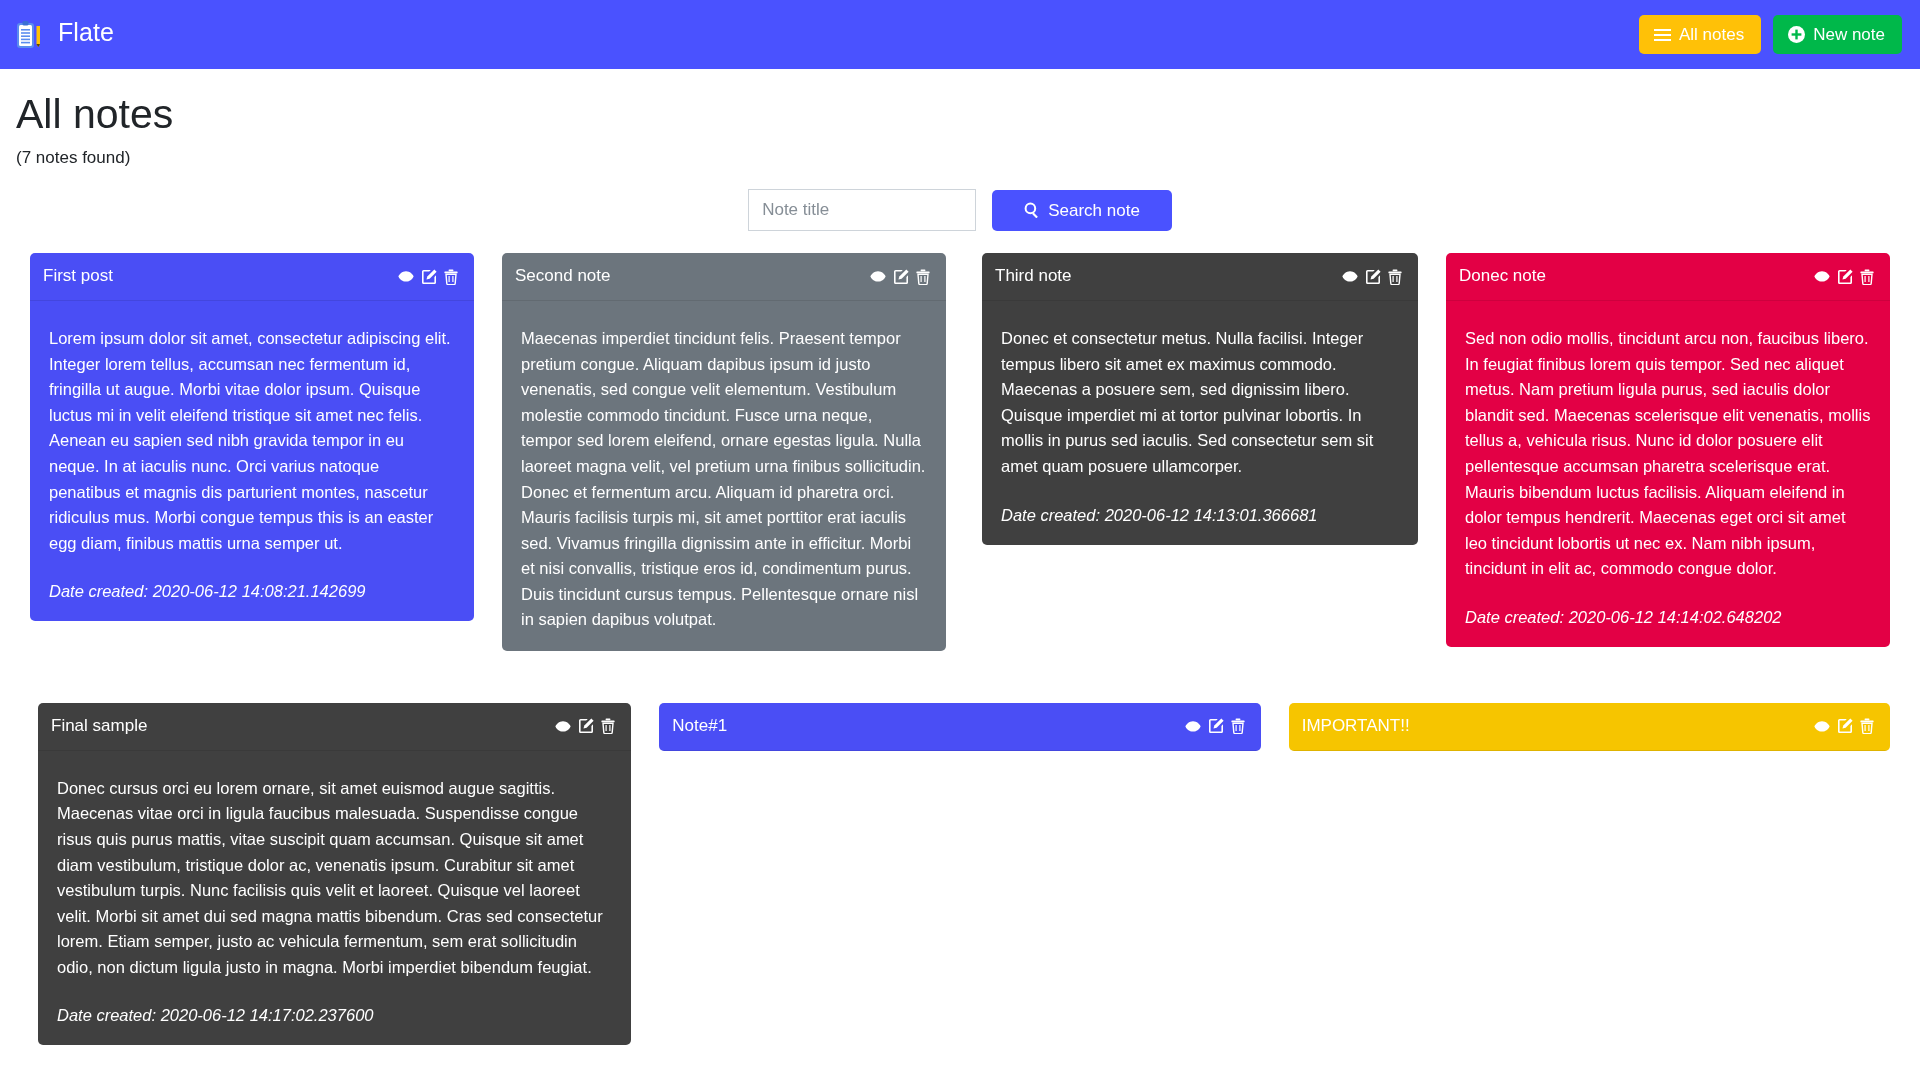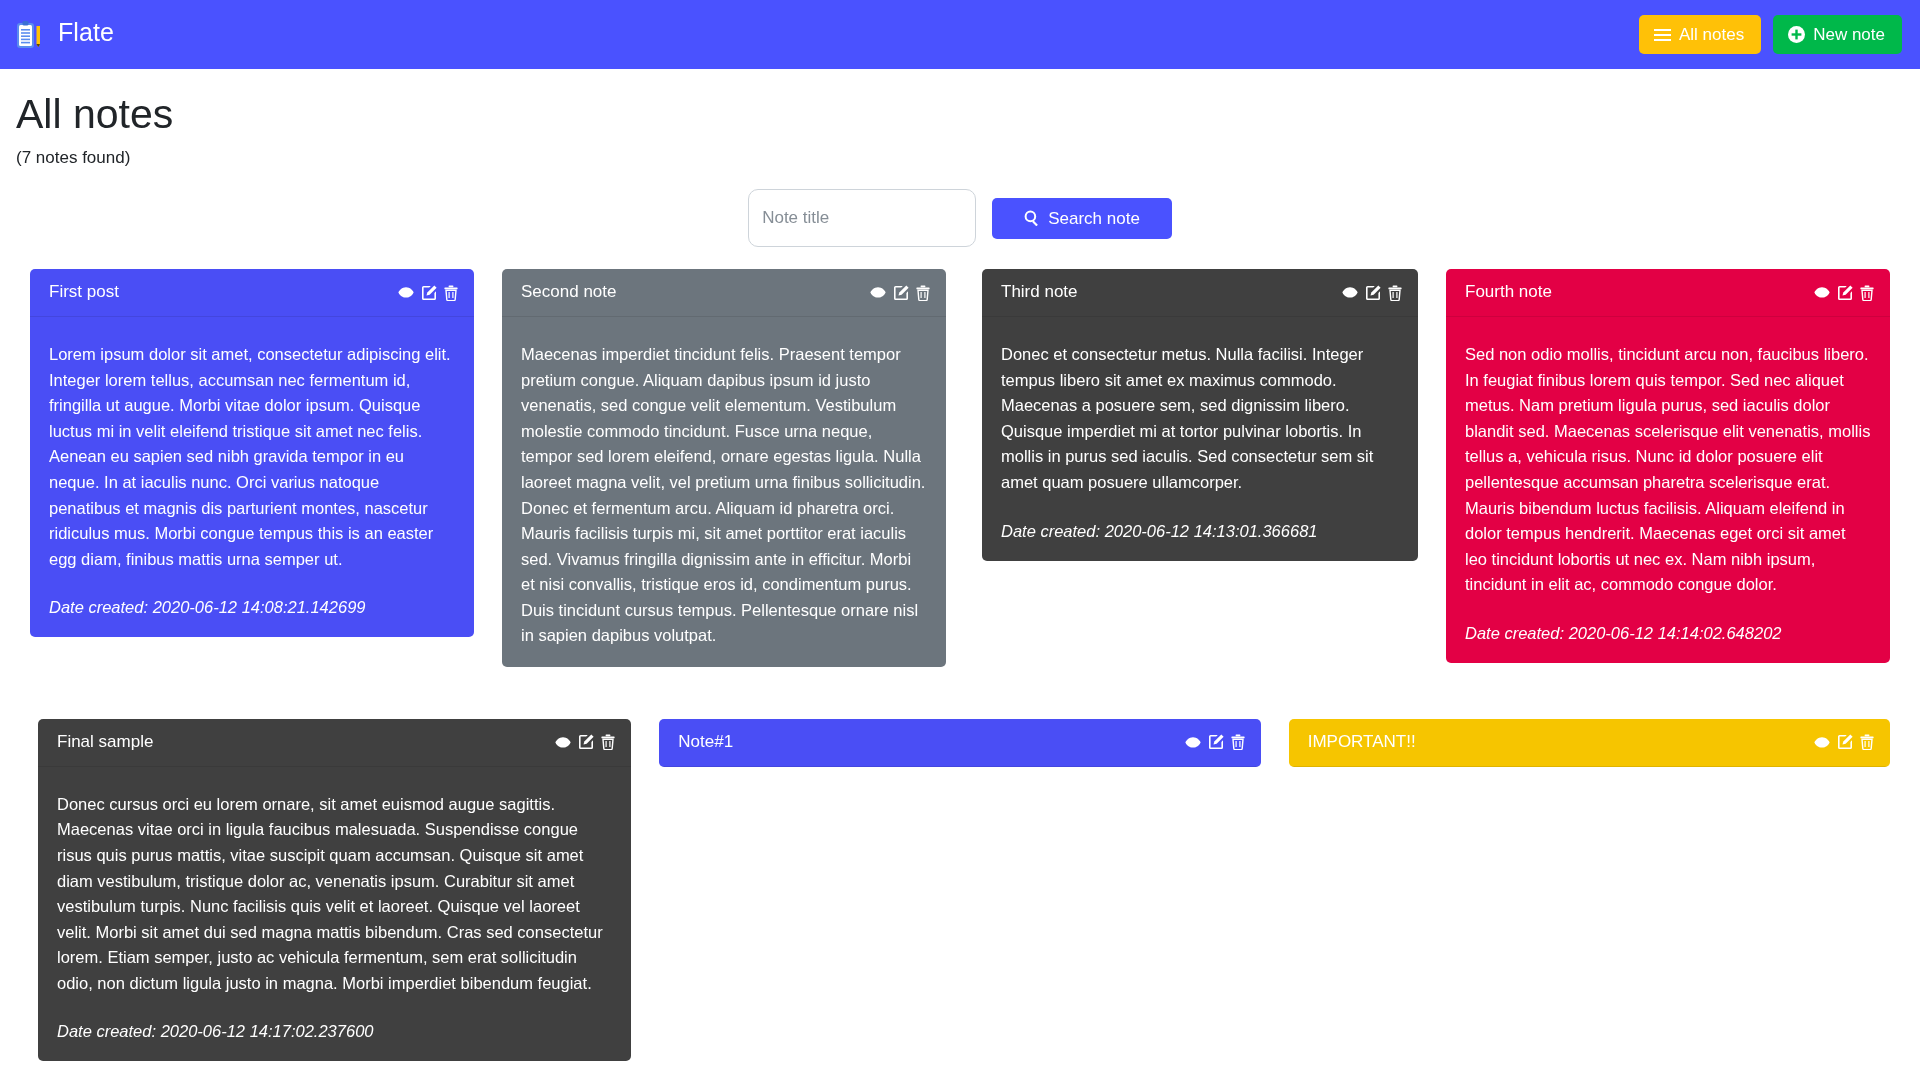--- a/index.html
+++ b/index.html
@@ -79,23 +79,23 @@
   
   .search-row {
     display: flex;
     justify-content: center;
     align-items: center;
     gap: 16px;
     margin-top: 21px;
   }
   .search-input {
     width: 228px;
-    height: 58px;
+    height: 42px;
     border: 1px solid #ced4da;
-    border-radius: 10px;
+    border-radius: 0;
     padding: 6px 13px;
     font-size: 17px;
     font-family: "Liberation Sans", sans-serif;
     color: #495057;
     outline: none;
     background: #fff;
   }
   .search-input::placeholder { color: #868e96; }
   .btn-search {
     background: #4a52ff;
@@ -118,21 +118,21 @@
   .card {
     border-radius: 5px;
     overflow: hidden;
     margin-bottom: 30px;
     color: #ffffff;
   }
   .card-header {
     display: flex;
     align-items: center;
     justify-content: space-between;
-    padding: 13px 16px 13px 19px;
+    padding: 13px 16px 13px 13px;
     border-bottom: 1px solid rgba(0,0,0,0.09);
     min-height: 48px;
   }
   .card-title {
     font-size: 17px;
     line-height: 1.2;
     color: #ffffff;
   }
   .card-icons {
     display: flex;
@@ -334,21 +334,21 @@
         </div>
         <div class="card-body">
           <p class="card-text">Donec et consectetur metus. Nulla facilisi. Integer tempus libero sit amet ex maximus commodo. Maecenas a posuere sem, sed dignissim libero. Quisque imperdiet mi at tortor pulvinar lobortis. In mollis in purus sed iaculis. Sed consectetur sem sit amet quam posuere ullamcorper.</p>
           <p class="card-date">Date created: 2020-06-12 14:13:01.366681</p>
         </div>
       </div>
     </div>
     <div class="col-3">
       <div class="card t-danger">
         <div class="card-header">
-          <span class="card-title">Fourth note</span>
+          <span class="card-title">Donec note</span>
           <div class="card-icons">
             <a>
               <svg width="16" height="13" viewBox="0 0 16 13" xmlns="http://www.w3.org/2000/svg">
                 <path d="M8 1.2C4 1.2 1.2 4.3 0.4 6.4 1.2 8.5 4 11.6 8 11.6s6.8-3.1 7.6-5.2C14.8 4.3 12 1.2 8 1.2z" fill="#fff"></path>
                 <circle cx="8" cy="6.4" r="2.7" fill="currentColor" opacity="0.85"></circle>
                 <circle cx="8" cy="6.4" r="1.3" fill="#fff"></circle>
               </svg>
             </a>
             <a>
               <svg width="16" height="16" viewBox="0 0 16 16" xmlns="http://www.w3.org/2000/svg">

